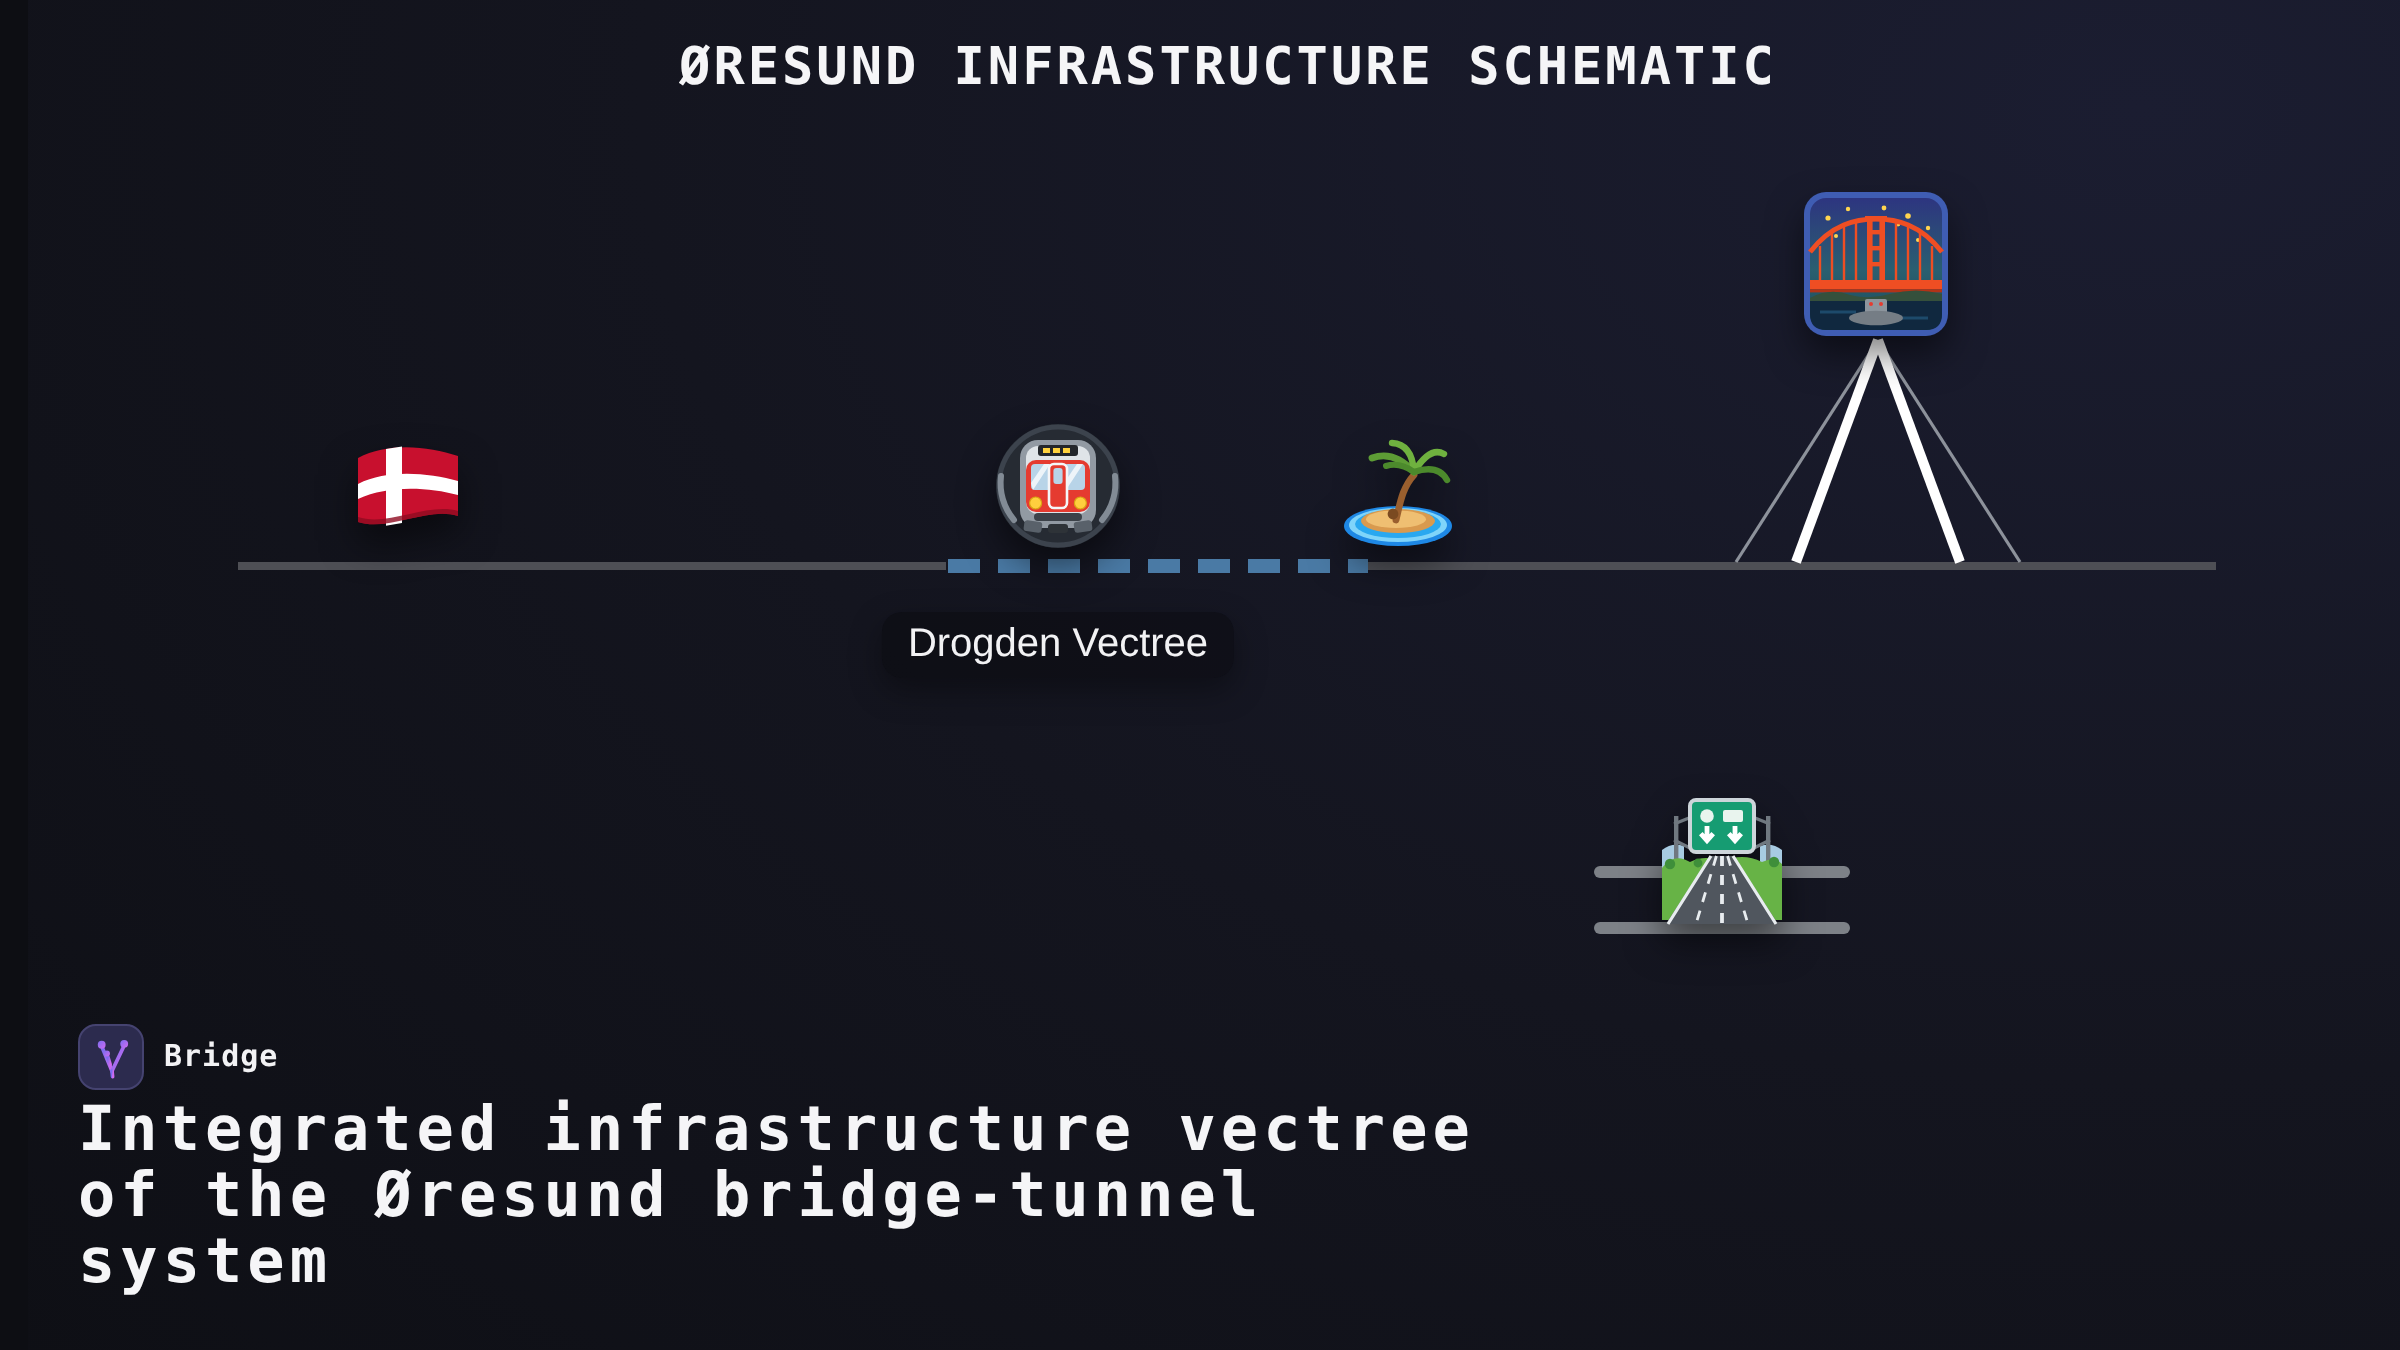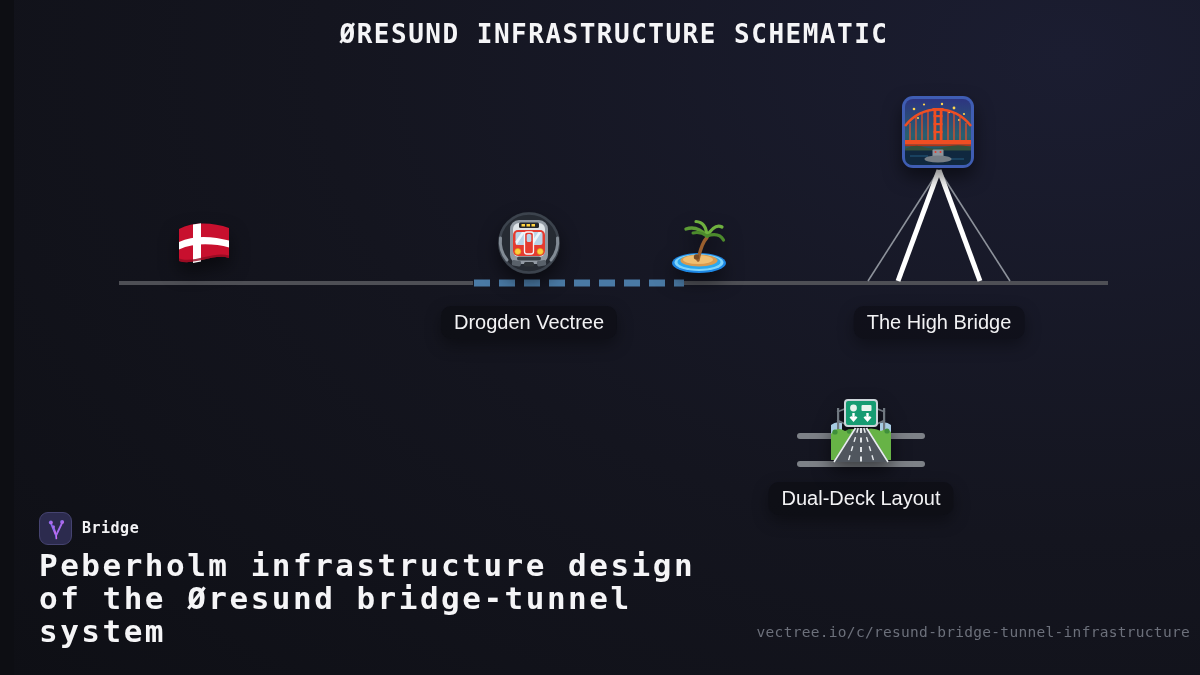--- a/index.html
+++ b/index.html
@@ -182,22 +182,20 @@
     <path d="M33.2,34 L23,68" stroke="#e8ecef" stroke-width="1.4" stroke-dasharray="5 4.5"></path>
     <path d="M38.8,34 L49,68" stroke="#e8ecef" stroke-width="1.4" stroke-dasharray="5 4.5"></path>
     <rect x="20" y="6" width="32" height="26" rx="3" fill="#169c72" stroke="#cdd5da" stroke-width="2"></rect>
     <circle cx="28.5" cy="14" r="3.4" fill="#e9f4ee"></circle>
     <rect x="36.5" y="11" width="10" height="6" rx="1" fill="#e9f4ee"></rect>
     <path d="M28.5,19 L28.5,25.5 M25.4,22.8 L28.5,26.3 L31.6,22.8" stroke="#ffffff" stroke-width="2.4" fill="none"></path>
     <path d="M42.5,19 L42.5,25.5 M39.4,22.8 L42.5,26.3 L45.6,22.8" stroke="#ffffff" stroke-width="2.4" fill="none"></path>
   </svg>
 
   <div class="abs station-label" style="left:515px;top:306px">Drogden Vectree</div>
-  <div class="abs station-label" style="left:925px;top:306px">The High Bridge</div>
-  <div class="abs station-label" style="left:847px;top:482px">Dual-Deck Layout</div>
 
   <div class="abs brand-box">
     <svg width="30" height="30" viewBox="0 0 32 32" style="display:block;margin:0 auto">
       <defs>
         <linearGradient id="vg" x1="0" y1="0" x2="1" y2="1">
           <stop offset="0" stop-color="#7b6cf0"></stop>
             <stop offset="1" stop-color="#cf6bf0"></stop>
         </linearGradient>
       </defs>
       <g stroke="url(#vg)" stroke-width="2" stroke-linecap="round" fill="none">
@@ -209,20 +207,19 @@
       <g fill="url(#vg)">
         <circle cx="10.5" cy="10" r="2.1"></circle>
         <circle cx="22.5" cy="9.5" r="2.1"></circle>
         <circle cx="13.3" cy="14.6" r="1.6"></circle>
       </g>
     </svg>
   </div>
   <div class="abs brand-name">Bridge</div>
 
   <div class="abs heading">
-    <div>Peberholm infrastructure design</div>
+    <div>Integrated infrastructure vectree</div>
     <div>of the Øresund bridge-tunnel</div>
     <div>system</div>
   </div>
 
-  <div class="abs footer-url">vectree.io/c/resund-bridge-tunnel-infrastructure</div>
 
 </div>
 
 </body></html>

